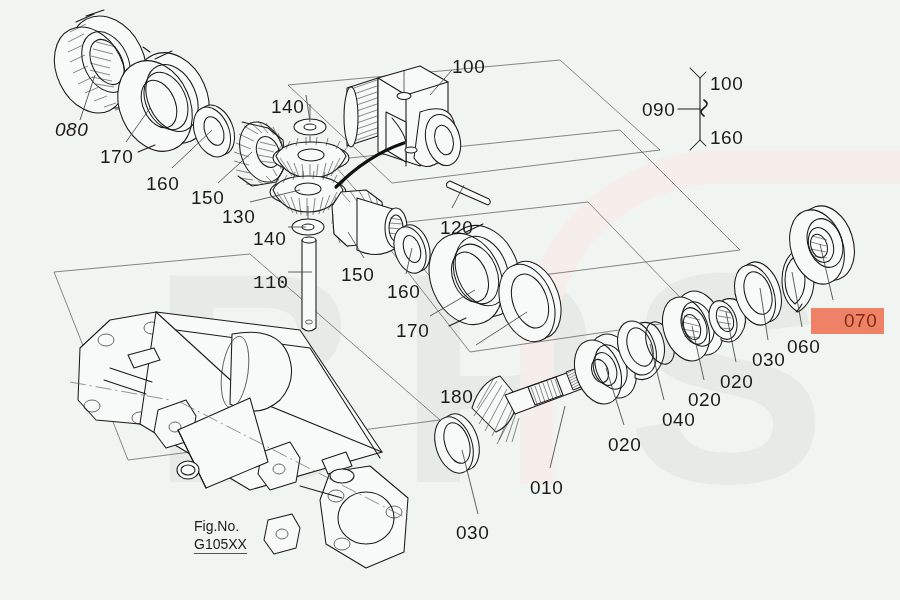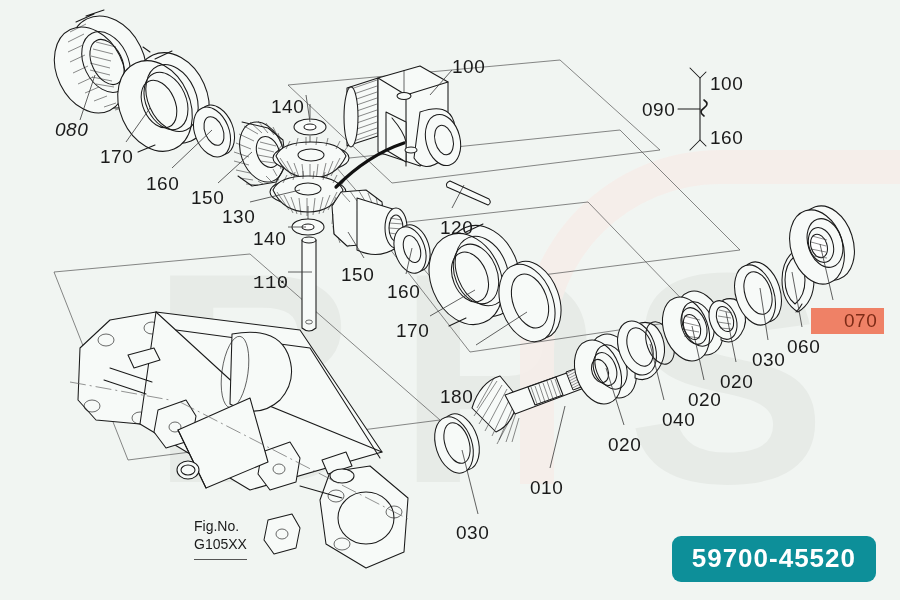--- a/index.html
+++ b/index.html
@@ -42,21 +42,21 @@
   .figno {
     position: absolute;
     font-size: 14px;
     color: #1a1a1a;
     line-height: 1.25;
     white-space: nowrap;
   }
   .figno u {
     text-decoration: none;
     border-bottom: 1px solid #555;
-    padding-bottom: 7px;
+    padding-bottom: 1px;
     text-align: right;
   }
   #part-badge {
     position: absolute;
     right: 24px;
     bottom: 18px;
     background: #0d8f99;
     color: #ffffff;
     font-size: 26px;
     font-weight: bold;
@@ -473,15 +473,14 @@
   <div class="lbl" style="left:710px; top:74px;">100</div>
   <div class="lbl" style="left:710px; top:128px;">160</div>
 
   <div class="figno" style="left:182px; top:518px;margin-left:12px;">
     <div>Fig.No.</div>
     <div>
       <u>G105XX</u>
     </div>
   </div>
 
-  <div id="part-badge">59700-45520</div>
 
 </div>
 
 </body></html>

